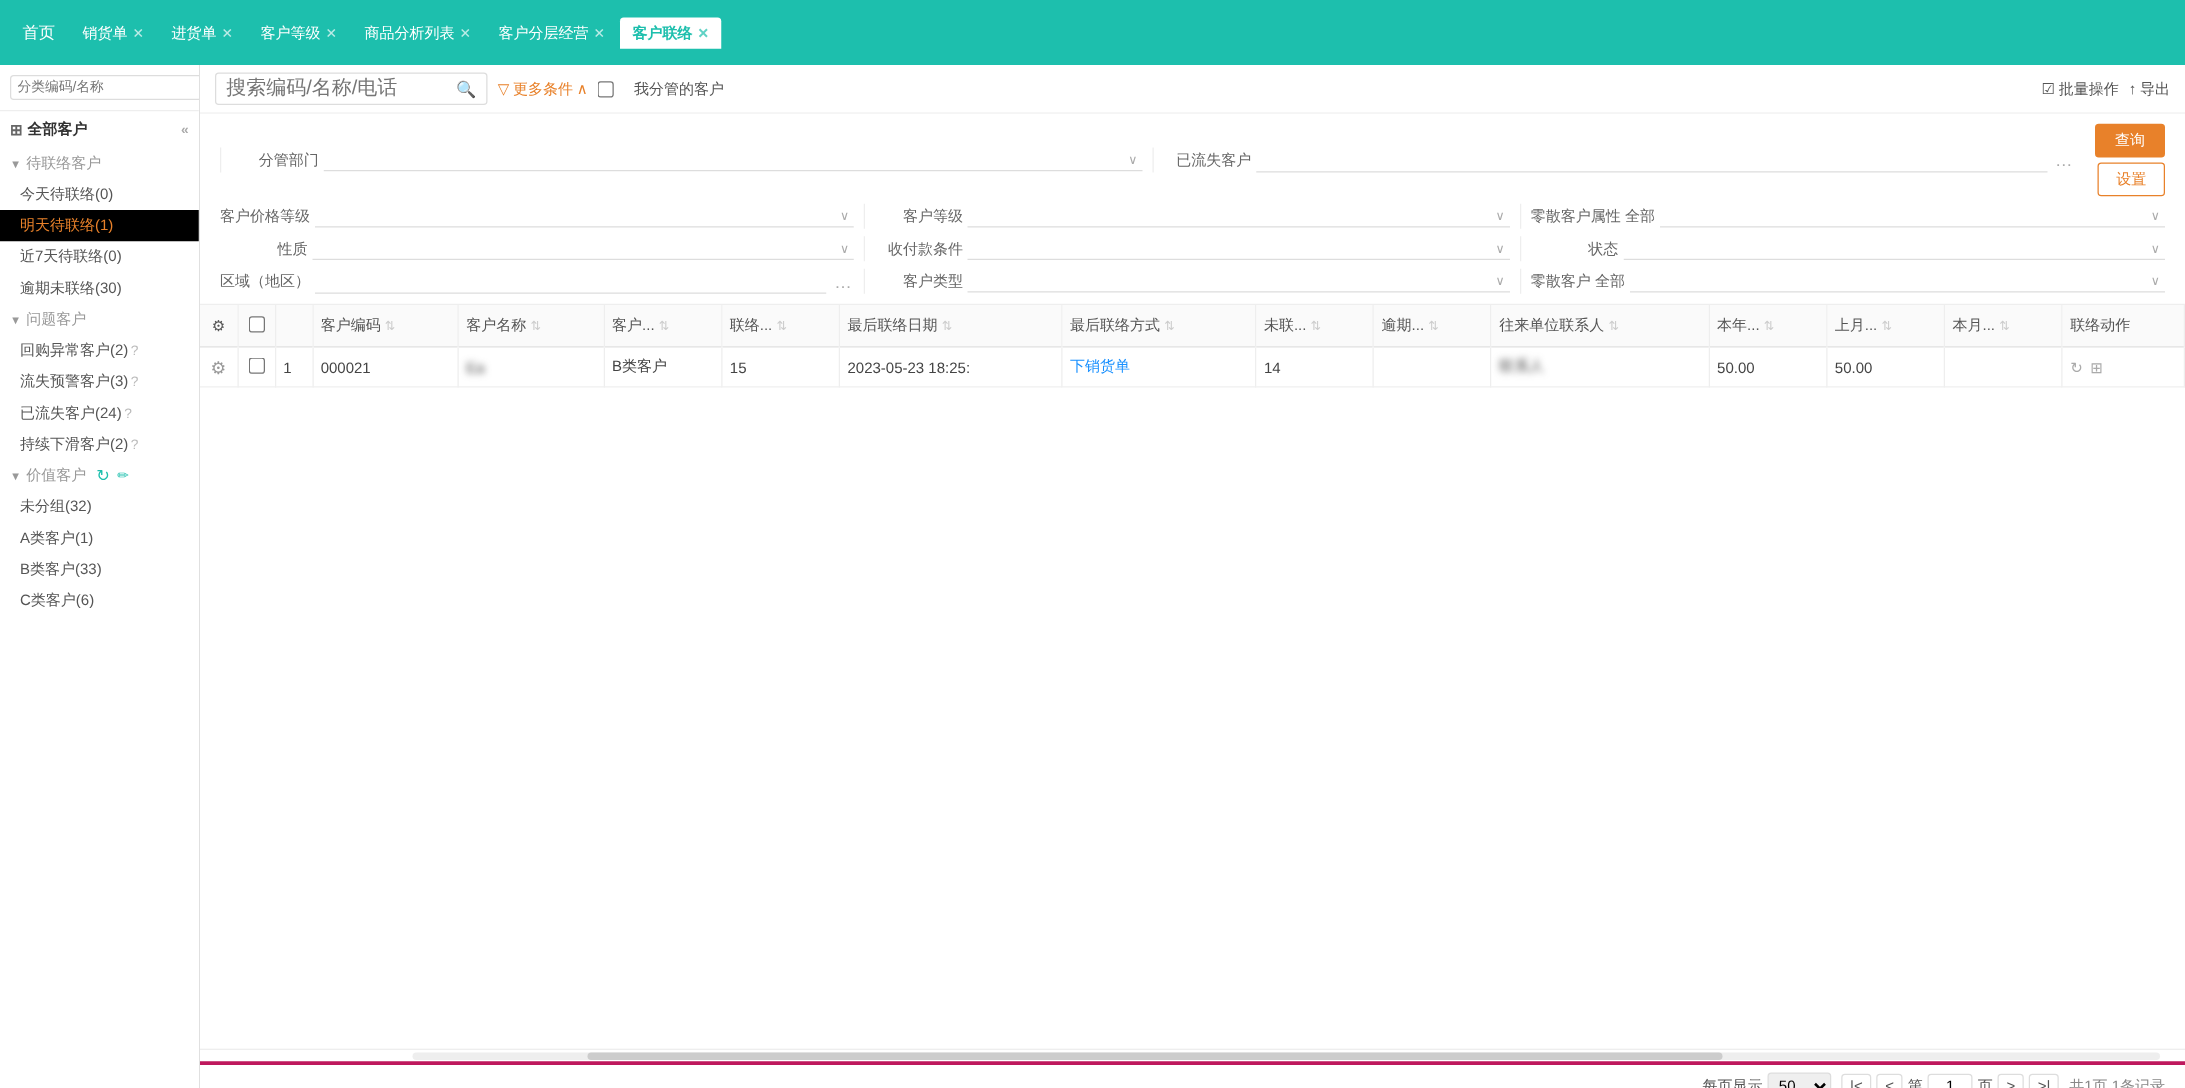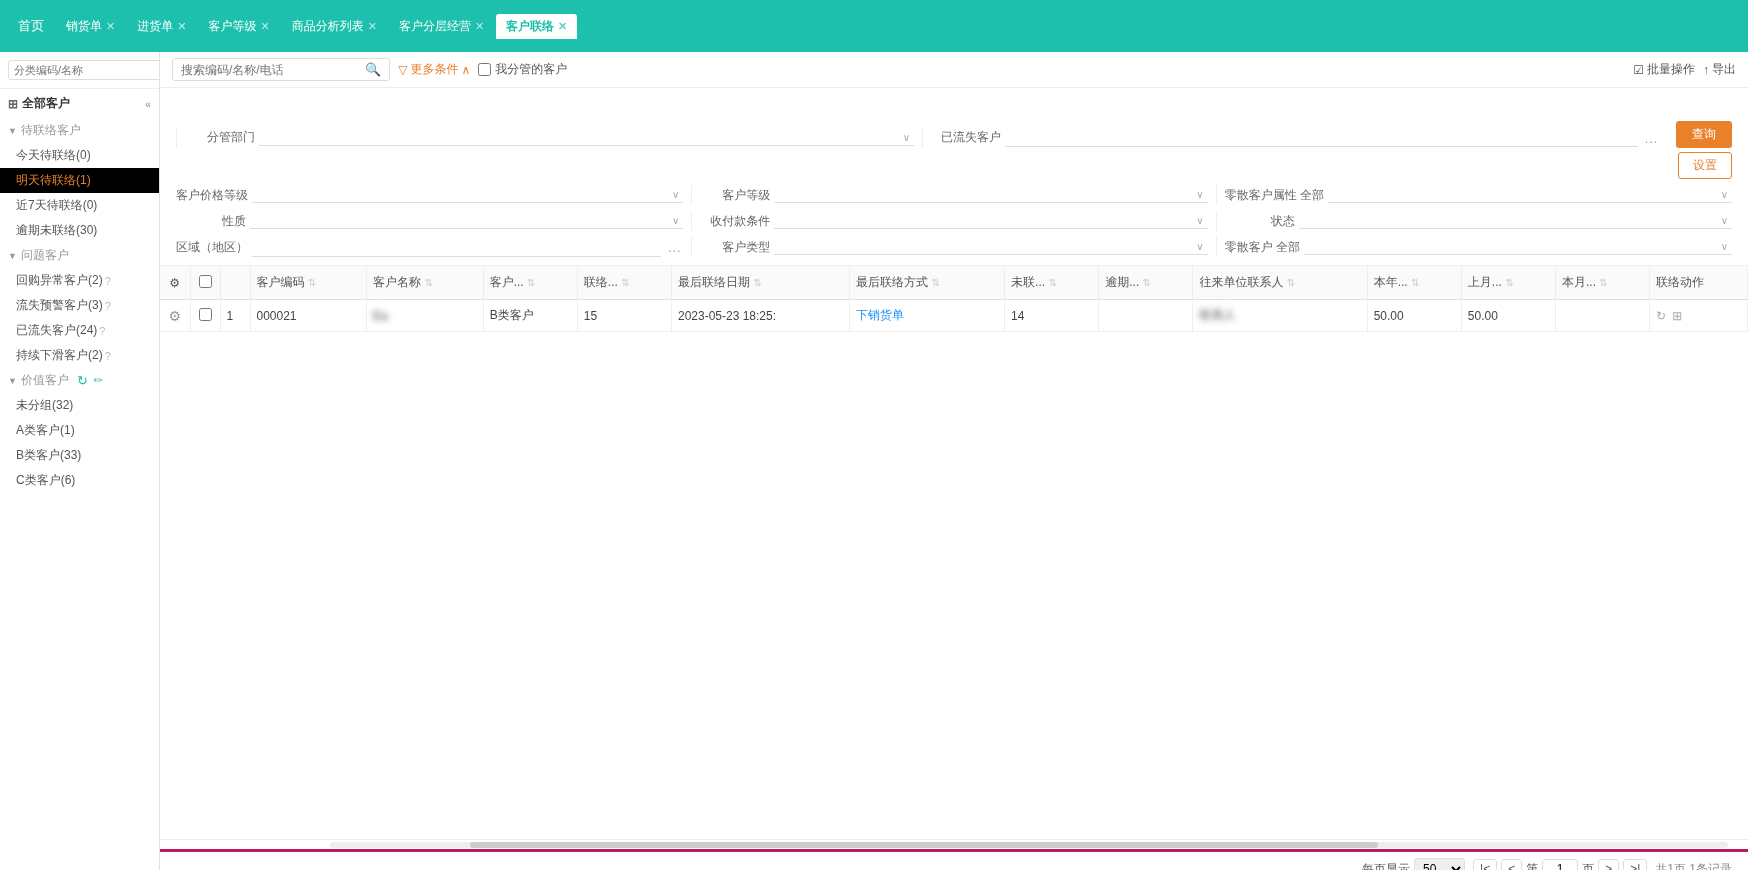--- a/index.html
+++ b/index.html
@@ -113,37 +113,37 @@
       display: flex;
       align-items: center;
       border: 1px solid #ddd;
       border-radius: 3px;
       padding: 3px 8px;
       gap: 4px;
     }
     .search-input-wrap input {
       border: none;
       outline: none;
-      font-size: 12px;
+      font-size: 16px;
       color: #7f1d1d;
       width: 180px;
     }
     .search-icon-btn { color: #aaa; cursor: pointer; font-size: 13px; }
     .filter-btn {
       color: #e8812a;
       cursor: pointer;
       display: flex;
       align-items: center;
       gap: 3px;
       font-size: 12px;
     }
     .checkbox-label {
       display: flex;
       align-items: center;
-      gap: 4px;
+      gap: 16px;
       color: #555;
       cursor: pointer;
     }
     .toolbar-right {
       margin-left: auto;
       display: flex;
       align-items: center;
       gap: 8px;
     }
     .batch-btn, .export-btn {
@@ -225,21 +225,20 @@
       cursor: pointer;
       font-size: 12px;
     }
     .filter-actions {
       display: flex;
       flex-direction: column;
       gap: 4px;
       align-items: flex-end;
       justify-content: center;
       padding-left: 8px;
-      margin-top: 25px;
     }
     .ellipsis-btn { color: #aaa; cursor: pointer; font-size: 14px; padding: 2px; }
 
     
     .table-area {
       flex: 1;
       overflow: auto;
       background: #fff;
       margin: 0;
     }

